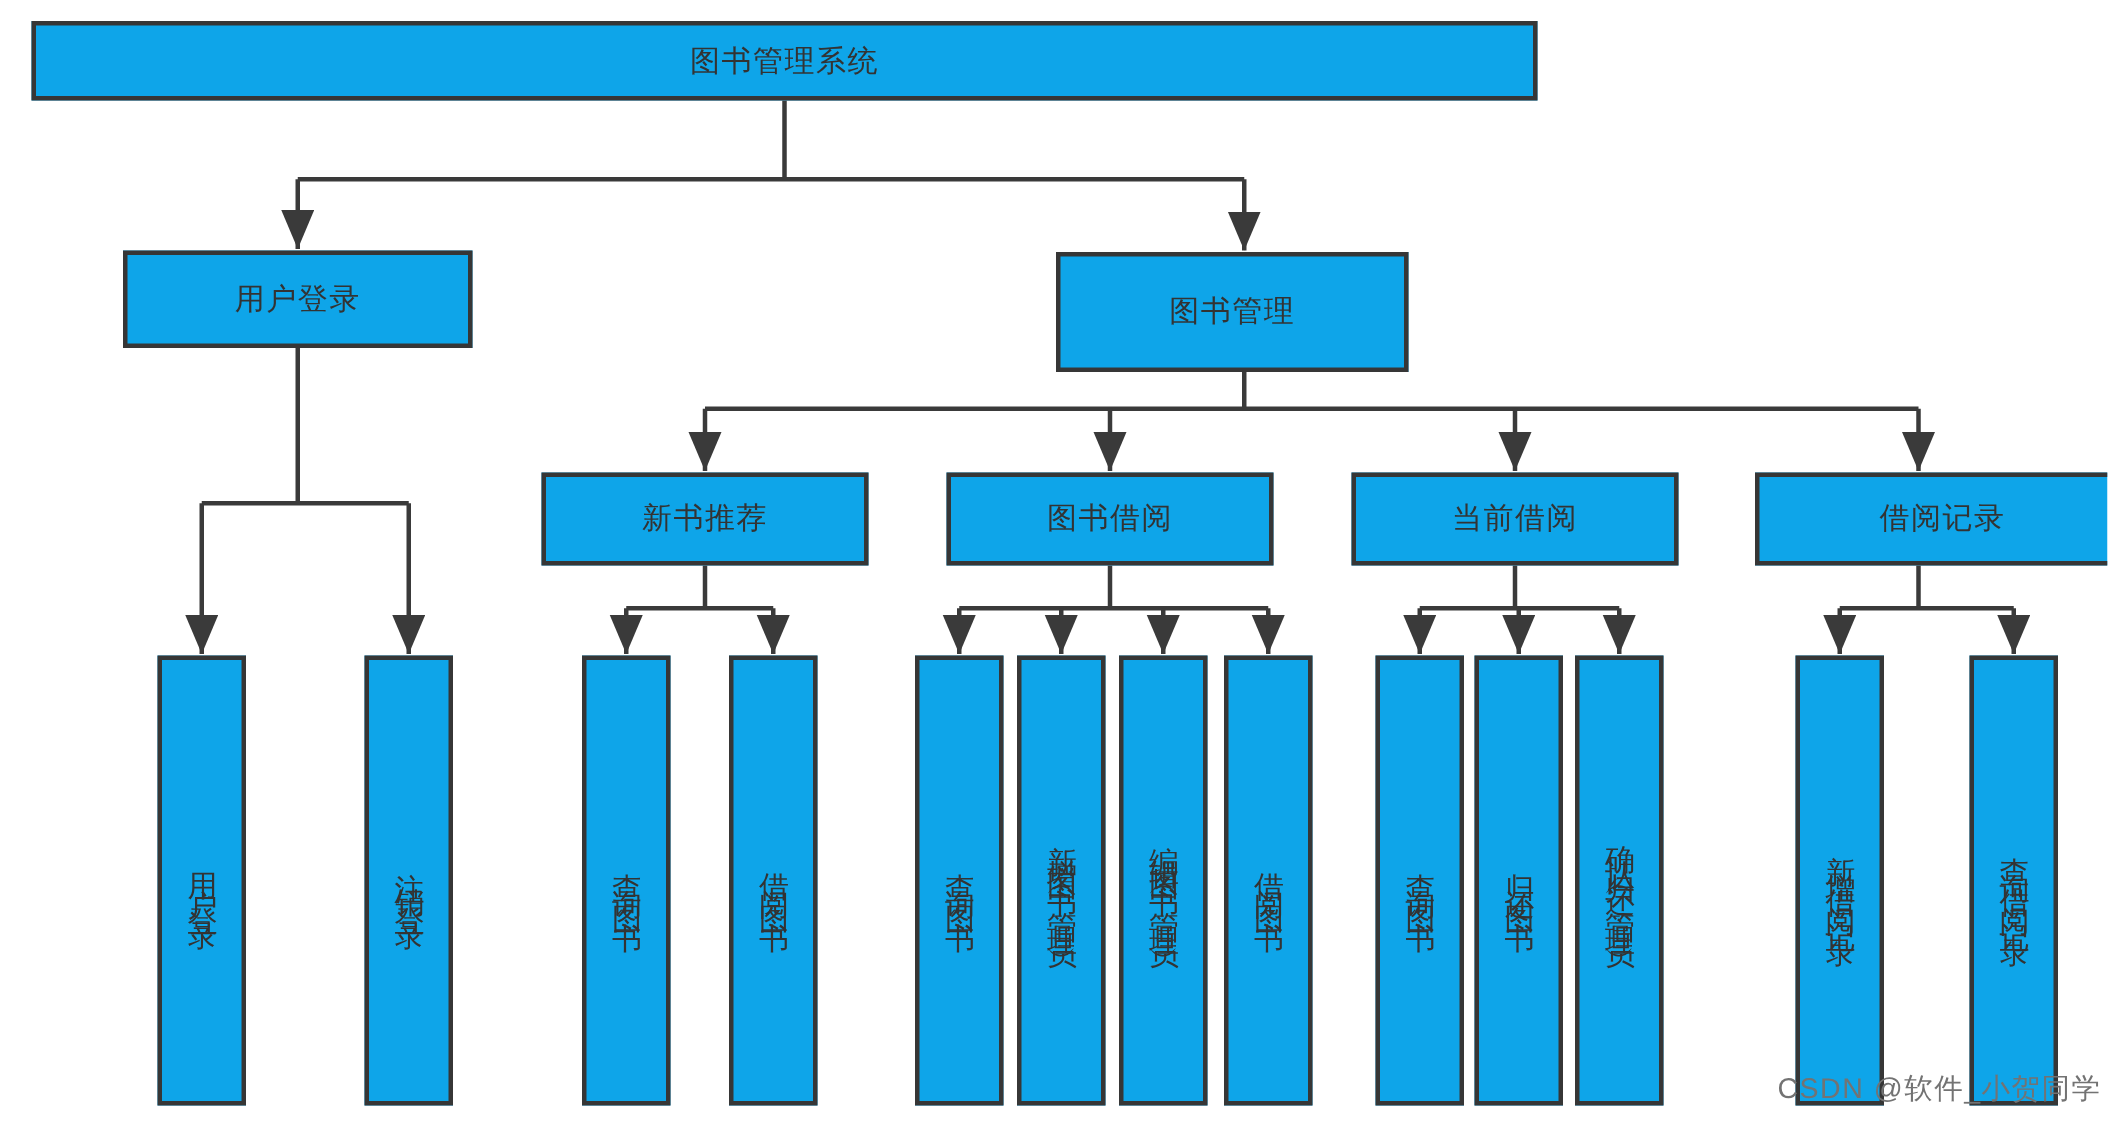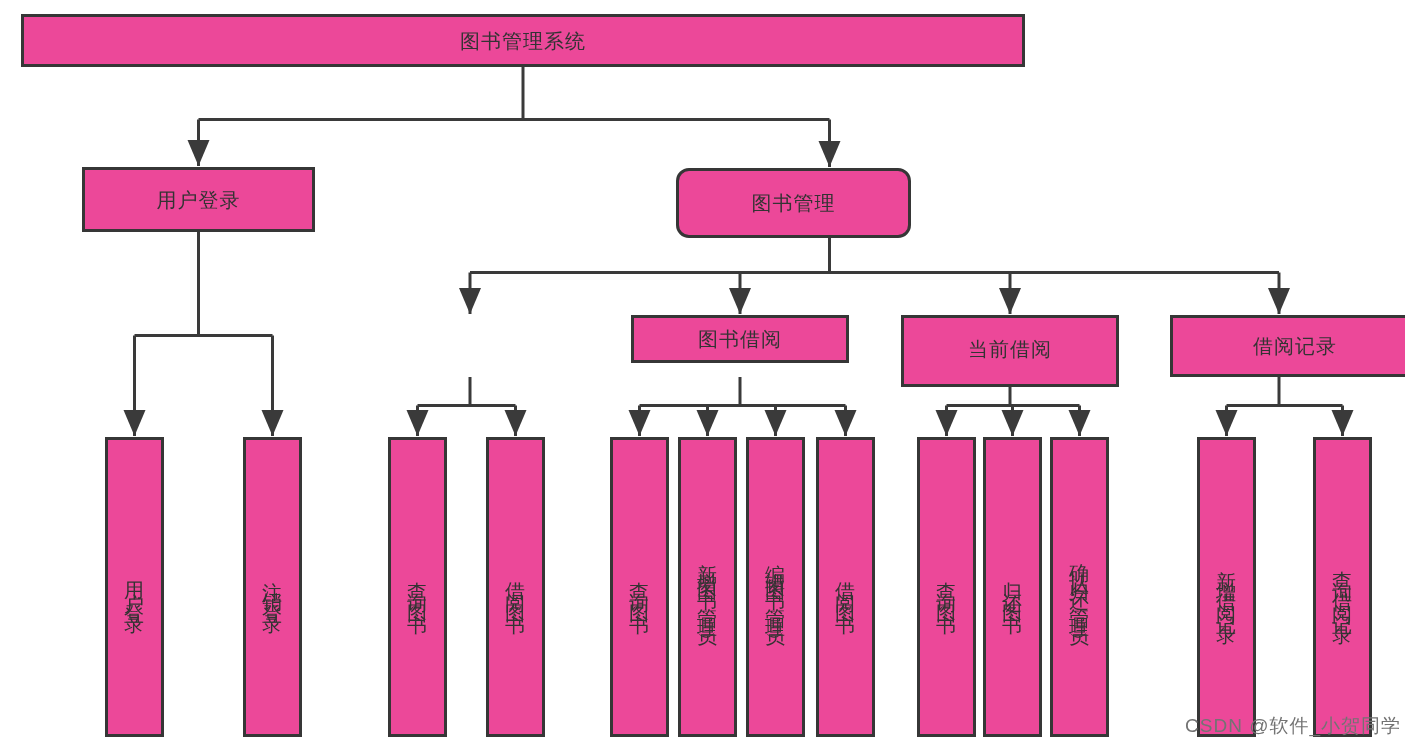--- a/index.html
+++ b/index.html
@@ -7,21 +7,21 @@
     position:relative;
     width:1405px; height:747px;
     background:#ffffff;
     font-family:"Liberation Sans","DejaVu Sans",sans-serif;
     overflow:hidden;
   }
   #wires { position:absolute; left:0; top:0; width:1405px; height:747px; }
   .box {
     position:absolute;
     box-sizing:border-box;
-    background:#ec4899;
+    background:#0ea5e9;
     border:3px solid #363636;
     color:#333333;
     display:flex;
     align-items:center;
     justify-content:center;
     font-size:20px;
     letter-spacing:1px;
     text-align:center;
     line-height:1;
   }
@@ -29,24 +29,24 @@
     writing-mode:vertical-rl;
     text-orientation:mixed;
     letter-spacing:11px;
     font-size:20px;
     width:59px; height:300px; top:437px;
     padding-top:2px;
   }
   
   .n-root   { left:21px;  top:14px;  width:1004px; height:53px; }
   .n-login  { left:82px;  top:167px; width:233px;  height:65px; }
-  .n-mgmt   { left:676px; top:168px; width:235px;  height:70px;border-radius:13px; }
+  .n-mgmt   { left:704px; top:168px; width:235px;  height:80px; }
   .n-newrec { left:361px;  top:315px; width:218px; height:62px; }
-  .n-borrow { left:631px;  top:315px; width:218px; height:48px; }
-  .n-current{ left:901px;  top:315px; width:218px; height:72px;font-family:Liberation Mono, monospace; }
+  .n-borrow { left:631px;  top:315px; width:218px; height:62px; }
+  .n-current{ left:901px;  top:315px; width:218px; height:62px; }
   .n-record { left:1170px; top:315px; width:250px; height:62px; }
   
   .l-1  { left:105px;  }
   .l-2  { left:243px;  }
   .l-3  { left:388px;  }
   .l-4  { left:486px;  }
   .l-5  { left:610px;  }
   .l-6  { left:678px;  }
   .l-7  { left:746px;  }
   .l-8  { left:816px;  }
@@ -119,20 +119,21 @@
       <path d="M1226.5,405.5 V436" marker-end="url(#arw)"></path>
       <path d="M1342.5,405.5 V436" marker-end="url(#arw)"></path>
     </g>
   </svg>
 
   <div class="box n-root">图书管理系统</div>
 
   <div class="box n-login">用户登录</div>
   <div class="box n-mgmt">图书管理</div>
 
+  <div class="box n-newrec">新书推荐</div>
   <div class="box n-borrow">图书借阅</div>
   <div class="box n-current">当前借阅</div>
   <div class="box n-record">借阅记录</div>
 
   <div class="box vbox l-1">用户登录</div>
   <div class="box vbox l-2">注销登录</div>
 
   <div class="box vbox l-3">查询图书</div>
   <div class="box vbox l-4">借阅图书</div>
 

